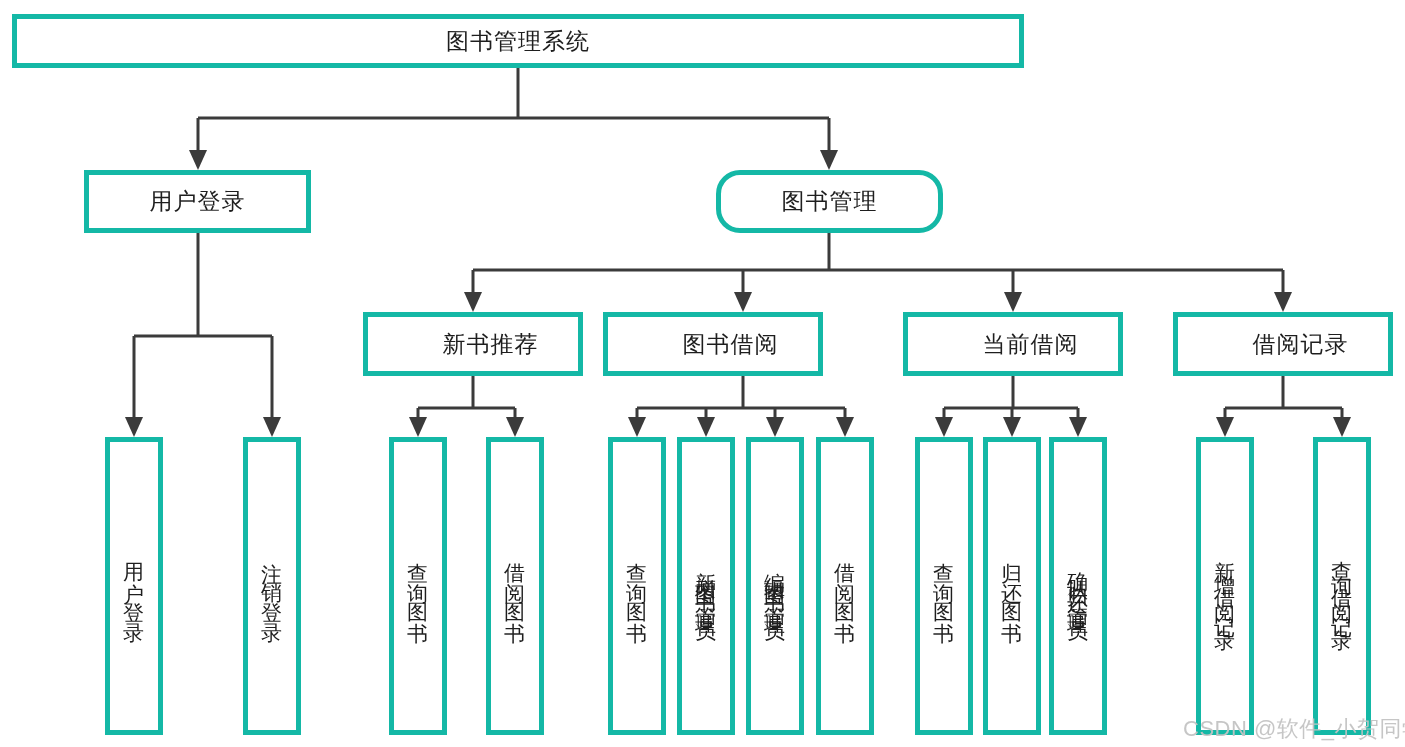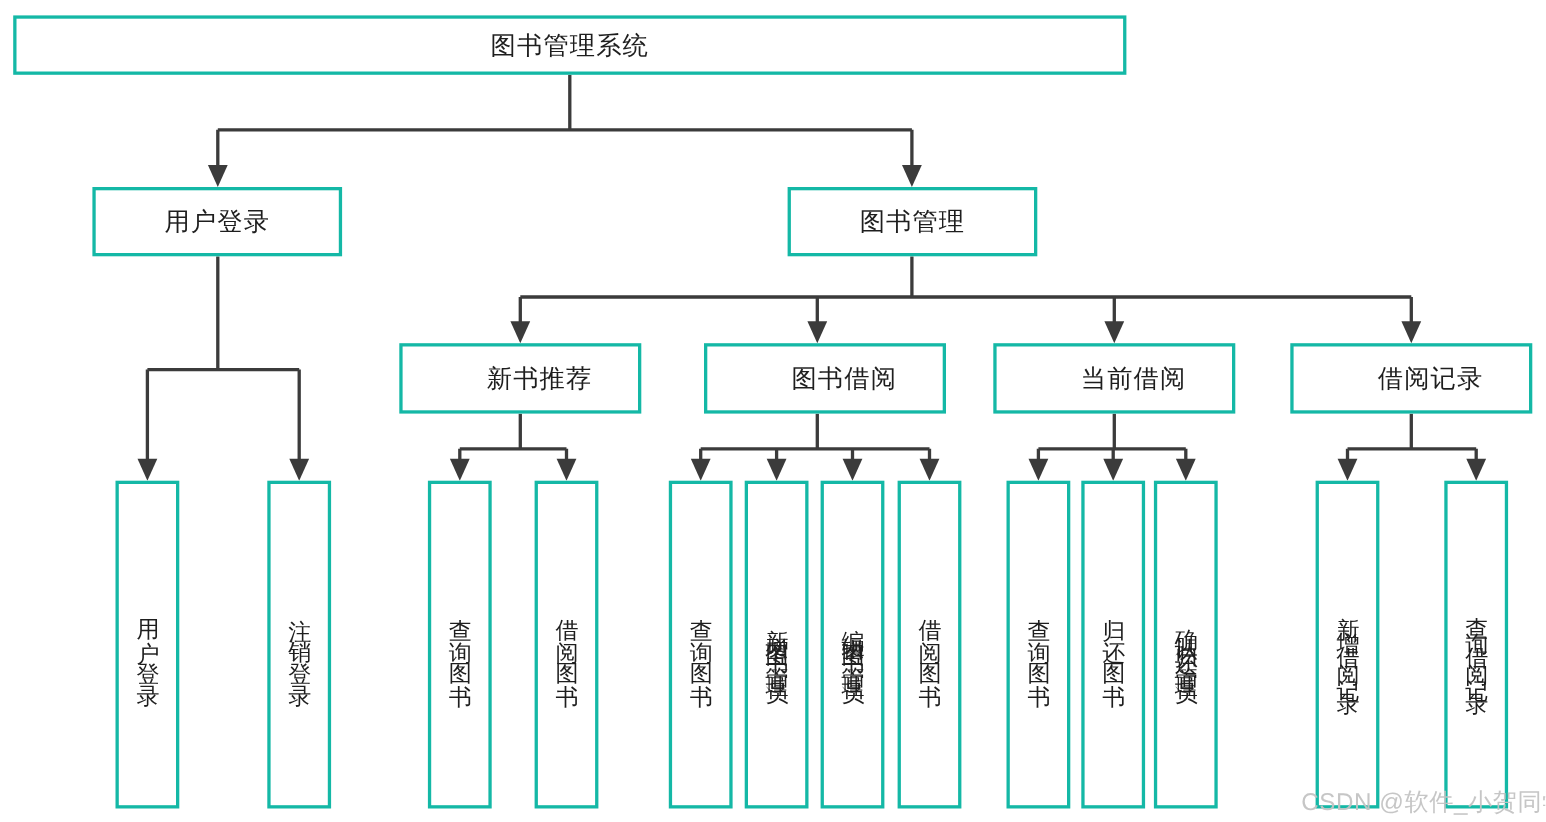--- a/index.html
+++ b/index.html
@@ -13,36 +13,36 @@
   }
   .connectors {
     position: absolute;
     left: 0; top: 0;
     width: 1405px; height: 747px;
     pointer-events: none;
   }
   .node {
     position: absolute;
     box-sizing: border-box;
-    border: 3px solid #14b8a6;
+    border: 5px solid #14b8a6;
     background: #ffffff;
     display: flex;
     align-items: center;
     justify-content: center;
     color: #1e1e1e;
     font-size: 23px;
     letter-spacing: 1px;
     white-space: nowrap;
   }
   .node.root  { left: 12px;   top: 14px;  width: 1012px; height: 54px; }
   .node.l2a   { left: 84px;   top: 170px; width: 227px;  height: 63px; }
-  .node.l2b   { left: 716px;  top: 170px; width: 227px;  height: 63px; }
+  .node.l2b   { left: 716px;  top: 170px; width: 227px;  height: 63px; border-radius: 24px; }
   .node.l3    { top: 312px;   width: 220px; height: 64px; padding-left: 35px; }
   .node.l3a   { left: 363px; }
-  .node.l3b   { left: 640px; font-family: Liberation Serif, serif; }
+  .node.l3b   { left: 603px; font-family: Liberation Serif, serif; }
   .node.l3c   { left: 903px; }
   .node.l3d   { left: 1173px; }
   .node.leaf  { top: 437px; width: 58px; height: 298px; }
   .leaf1  { left: 105px; }  .leaf2  { left: 243px; }
   .leaf3  { left: 389px; }  .leaf4  { left: 486px; }
   .leaf5  { left: 608px; }  .leaf6  { left: 677px; }
   .leaf7  { left: 746px; }  .leaf8  { left: 816px; }
   .leaf9  { left: 915px; }  .leaf10 { left: 983px; }
   .leaf11 { left: 1049px; } .leaf12 { left: 1196px; }
   .leaf13 { left: 1313px; }

